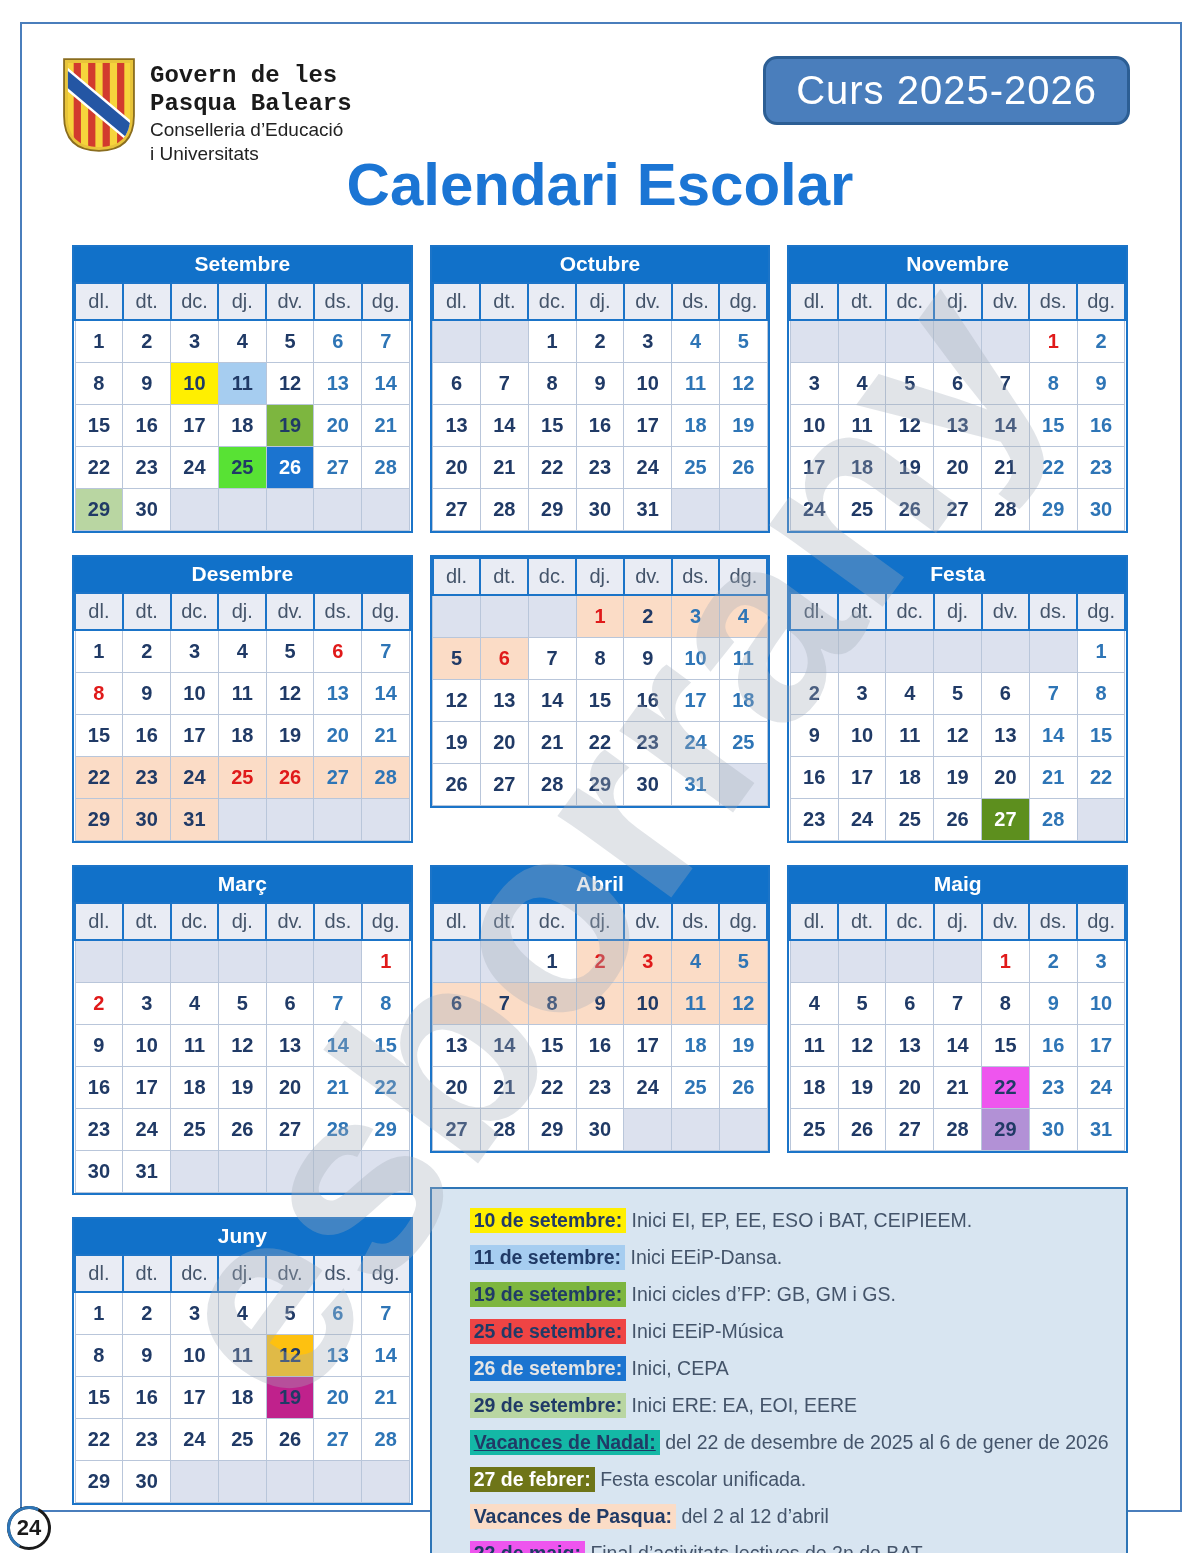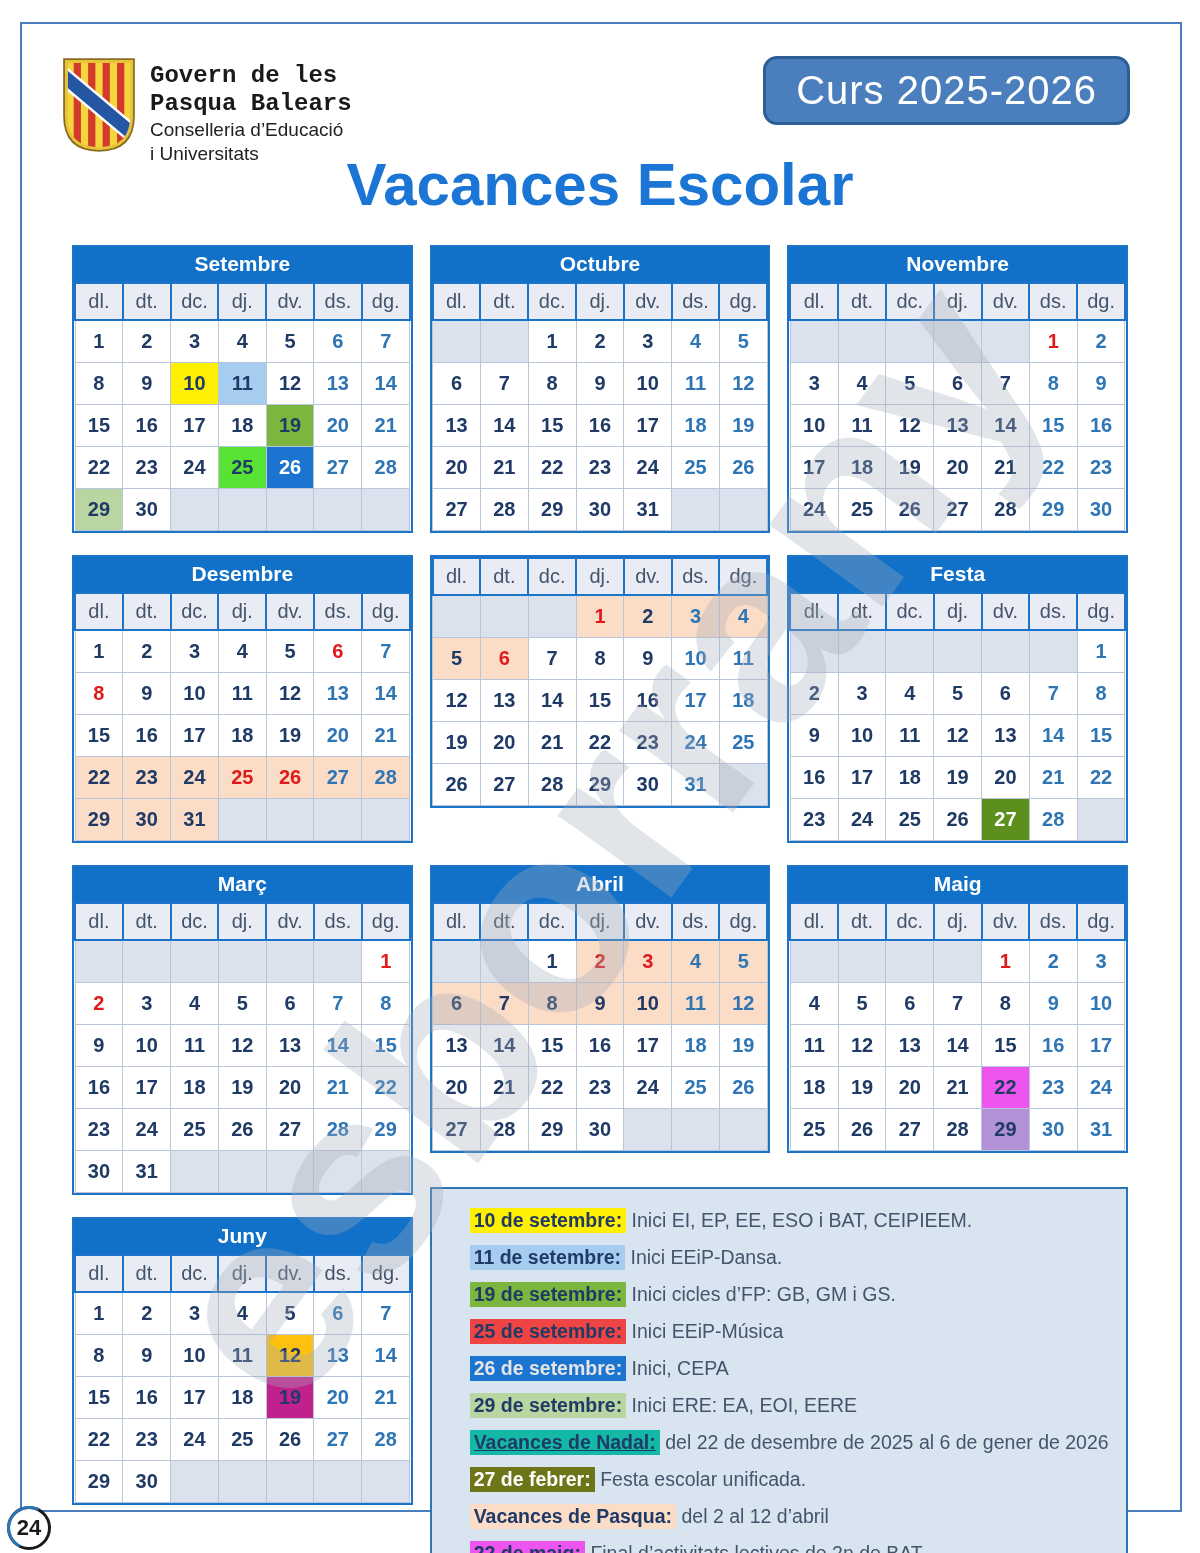--- a/index.html
+++ b/index.html
@@ -106,21 +106,21 @@
       </g>
     </svg>
     <div class="logo-text">
       <div class="logo-bold">Govern de les</div>
       <div class="logo-bold">Pasqua Balears</div>
       <div class="logo-reg">Conselleria d’Educació</div>
       <div class="logo-reg">i Universitats</div>
     </div>
   </div>
   <div class="badge">Curs 2025-2026</div>
-  <h1 class="title">Vacances Escolar</h1>
+  <h1 class="title">Calendari Escolar</h1>
 </div>
 
 <div class="months-grid" id="months-grid">
     <div class="month">
       <div class="month-title">Setembre</div>
       <table>
         <thead>
           <tr>
             <th>dl.</th>
             <th>dt.</th>

